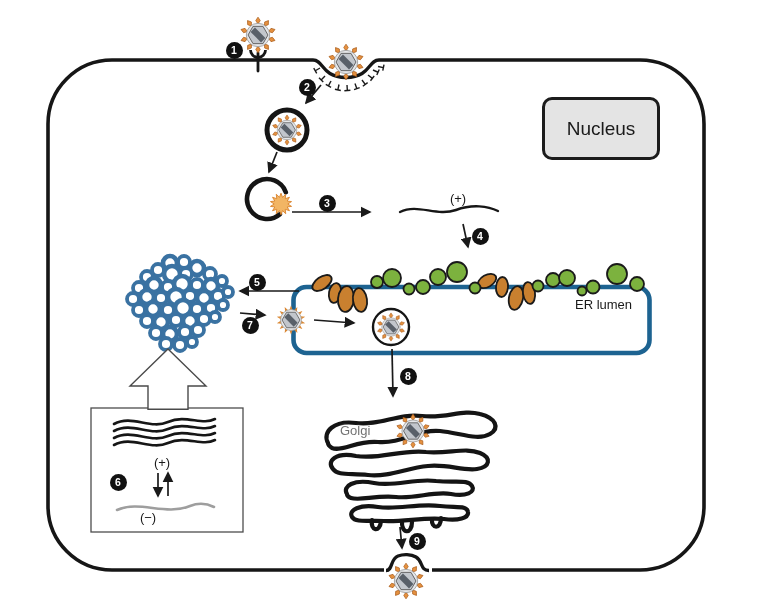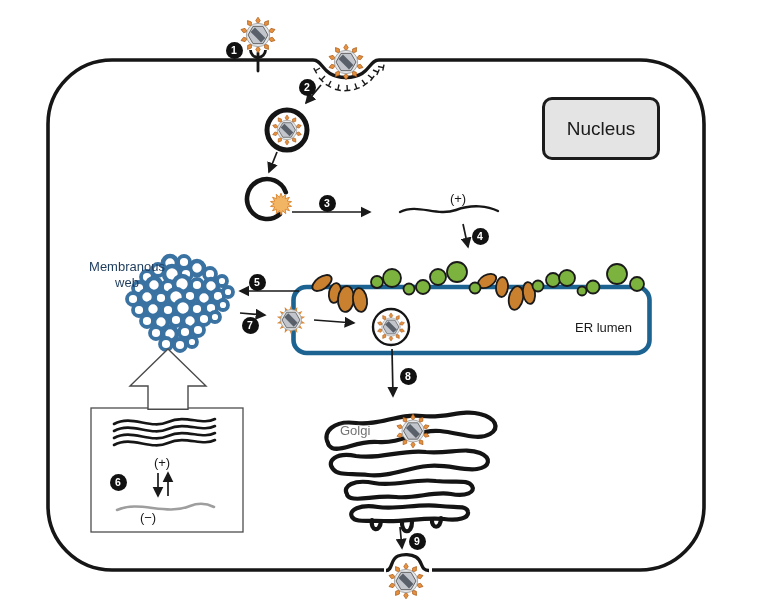--- a/index.html
+++ b/index.html
@@ -14,21 +14,21 @@
     position:absolute;width:17px;height:17px;border-radius:50%;
     background:#111;color:#fff;font-size:10.5px;font-weight:bold;
     display:flex;align-items:center;justify-content:center;
   }
   .nucleus-box{
     position:absolute;left:542px;top:97px;width:112px;height:57px;
     background:var(--nucleus_fill,#e4e4e4);border:3px solid #1c1c1c;border-radius:10px;
     display:flex;align-items:center;justify-content:center;font-size:19px;
   }
   .web-label{left:80px;top:259px;width:94px;color:var(--web_label_blue,#1e3c5c);}
-  .er-label{left:575px;top:320px;width:74px;}
+  .er-label{left:575px;top:297px;width:74px;}
   .golgi-label{left:340px;top:423px;width:44px;color:#737373;text-shadow:0 0 3px #fff,0 0 3px #fff;}
   .rna-plus{left:441px;top:191px;width:34px;}
   .box-plus{left:147px;top:455px;width:30px;}
   .box-minus{left:133px;top:510px;width:30px;}
   .g-blob{fill:var(--protein_green,#7cb23e);stroke:#1a1a1a;stroke-width:1.8;}
   .o-blob{fill:var(--protein_orange,#c9802f);stroke:#1a1a1a;stroke-width:1.8;}
   .web-donut{fill:#fff;stroke:var(--web_blue,#3a72a2);}
   .arr line, .arr path{stroke:#1a1a1a;stroke-width:1.7;fill:none;marker-end:url(#ah);}
   .ink{stroke:#161616;fill:none;}
   .burst{fill:var(--starburst_orange,#f2b25c);stroke:#d9822a;stroke-width:1.2;opacity:.95;}
@@ -256,21 +256,20 @@
     </g>
     <g>
       <use href="#virion" transform="translate(406,581) scale(0.95)"></use>
     </g>
   </svg>
 
   <div class="nucleus-box">
     <span>Nucleus</span>
   </div>
 
-  <div class="lbl center web-label">Membranous web</div>
   <div class="lbl er-label">ER lumen</div>
   <div class="lbl golgi-label">Golgi</div>
   <div class="lbl center rna-plus">(+)</div>
   <div class="lbl center box-plus">(+)</div>
   <div class="lbl center box-minus">(−)</div>
 
   <div class="badge" style="left:225.5px;top:41.5px">1</div>
   <div class="badge" style="left:298.5px;top:78.5px">2</div>
   <div class="badge" style="left:318.5px;top:194.5px">3</div>
   <div class="badge" style="left:471.5px;top:227.5px">4</div>

